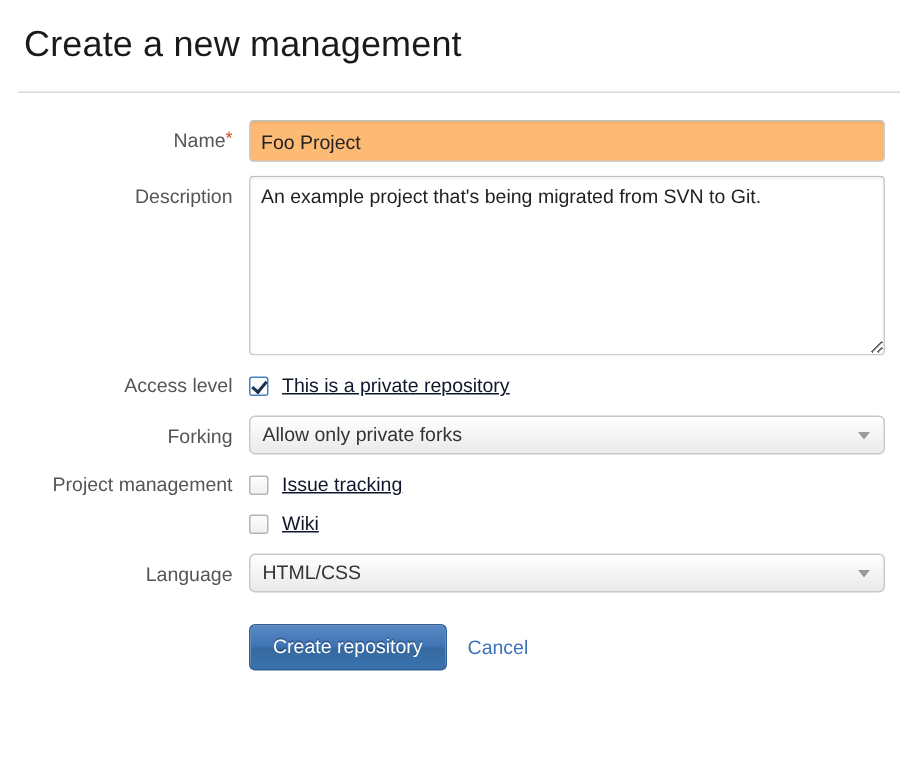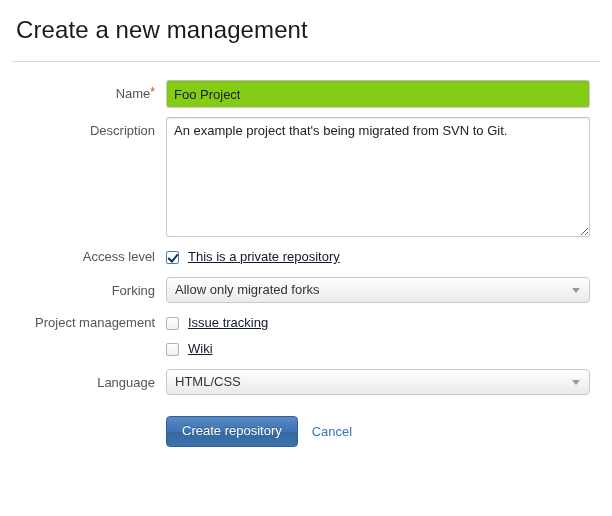--- a/index.html
+++ b/index.html
@@ -71,21 +71,21 @@
   
   .text-input {
     display: block;
     width: 100%;
     box-sizing: border-box;
     height: 28px;
     padding: 4px 7px;
     font-family: "Liberation Sans", sans-serif;
     font-size: 13px;
     color: #222222;
-    background: #84cc16;
+    background: #fdba74;
     border: 1px solid #cccccc;
     border-top-color: #bfbfbf;
     border-radius: 3px;
     box-shadow: inset 0 1px 2px rgba(0,0,0,0.07);
     outline: none;
   }
   .textarea-input {
     display: block;
     width: 100%;
     box-sizing: border-box;
@@ -265,21 +265,21 @@
           <span class="cbox checked"></span>
           <span class="option-label">This is a private repository</span>
         </div>
       </div>
     </div>
 
     <div class="field-row">
       <div class="field-label">Forking</div>
       <div class="field-control">
         <div class="select-wrap">
-          <div class="select-box">Allow only migrated forks</div>
+          <div class="select-box">Allow only private forks</div>
           <span class="select-arrow"></span>
         </div>
       </div>
     </div>
 
 
     <div class="field-row">
       <div class="field-label for-check">Project management</div>
       <div class="field-control">
         <div class="option-row">

